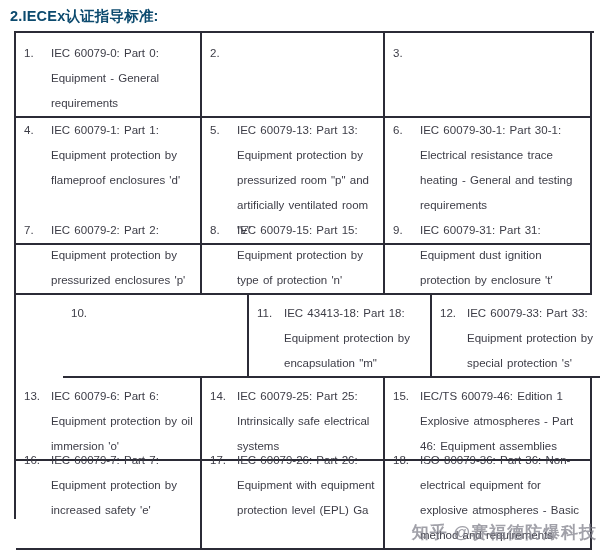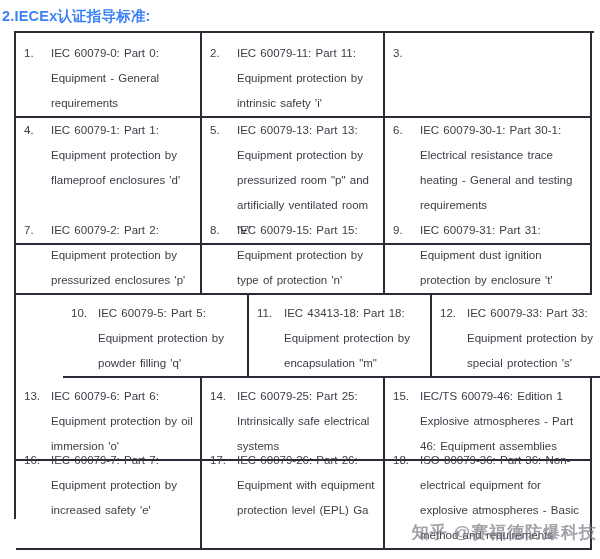--- a/index.html
+++ b/index.html
@@ -4,24 +4,24 @@
 <style>
   html,body{margin:0;padding:0;}
   body{
     width:600px;height:559px;
     background:#ffffff;
     font-family:"Liberation Sans","DejaVu Sans",sans-serif;
     position:relative;
     overflow:hidden;
   }
   .page-title{
-    margin:7px 0 5px 2px;
+    margin:7px 0 5px 10px;
     font-size:14.5px;
     font-weight:bold;
-    color:#3b82f6;
+    color:#0c4a6e;
     letter-spacing:.2px;
   }
   .std-table{
     margin-left:14px;
     width:580px;
     border-top:2px solid #2b2b36;
     border-left:2px solid #2b2b36;
     box-sizing:border-box;
   }
   .t-row{
@@ -75,21 +75,20 @@
 <div class="page-title">2.IECEx认证指导标准:</div>
 
 <div class="std-table">
   <div class="t-row">
     <div class="cell">
       <span class="num">1.</span>
       <div class="txt">IEC 60079-0: Part 0: Equipment - General requirements</div>
     </div>
     <div class="cell">
       <span class="num">2.</span>
-      <div class="txt">IEC 60079-11: Part 11: Equipment protection by intrinsic safety 'i'</div>
     </div>
     <div class="cell">
       <span class="num">3.</span>
     </div>
   </div>
   <div class="t-row">
     <div class="cell">
       <span class="num">4.</span>
       <div class="txt">IEC 60079-1: Part 1: Equipment protection by flameproof enclosures 'd'</div>
     </div>
@@ -112,21 +111,20 @@
       <div class="txt">IEC 60079-15: Part 15: Equipment protection by type of protection 'n'</div>
     </div>
     <div class="cell">
       <span class="num">9.</span>
       <div class="txt">IEC 60079-31: Part 31: Equipment dust ignition protection by enclosure 't'</div>
     </div>
   </div>
   <div class="t-row">
     <div class="cell">
       <span class="num">10.</span>
-      <div class="txt">IEC 60079-5: Part 5: Equipment protection by powder filling 'q'</div>
     </div>
     <div class="cell">
       <span class="num">11.</span>
       <div class="txt">IEC 43413-18: Part 18: Equipment protection by encapsulation "m"</div>
     </div>
     <div class="cell">
       <span class="num">12.</span>
       <div class="txt">IEC 60079-33: Part 33: Equipment protection by special protection 's'</div>
     </div>
   </div>

